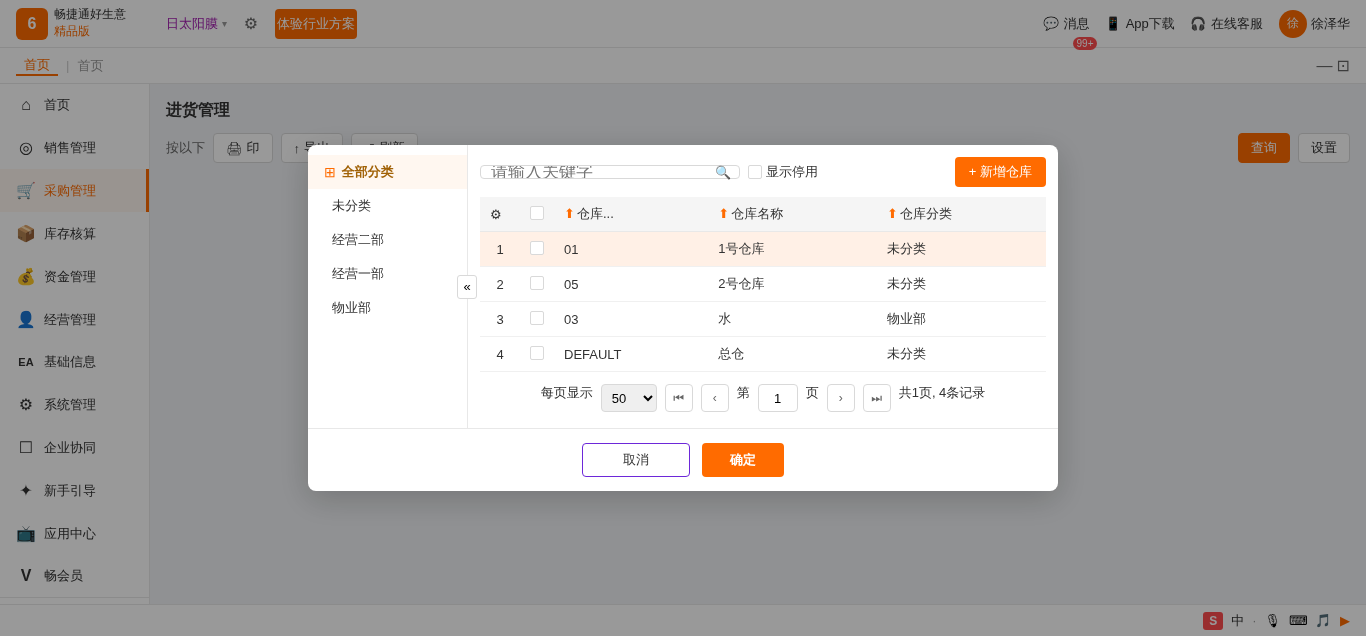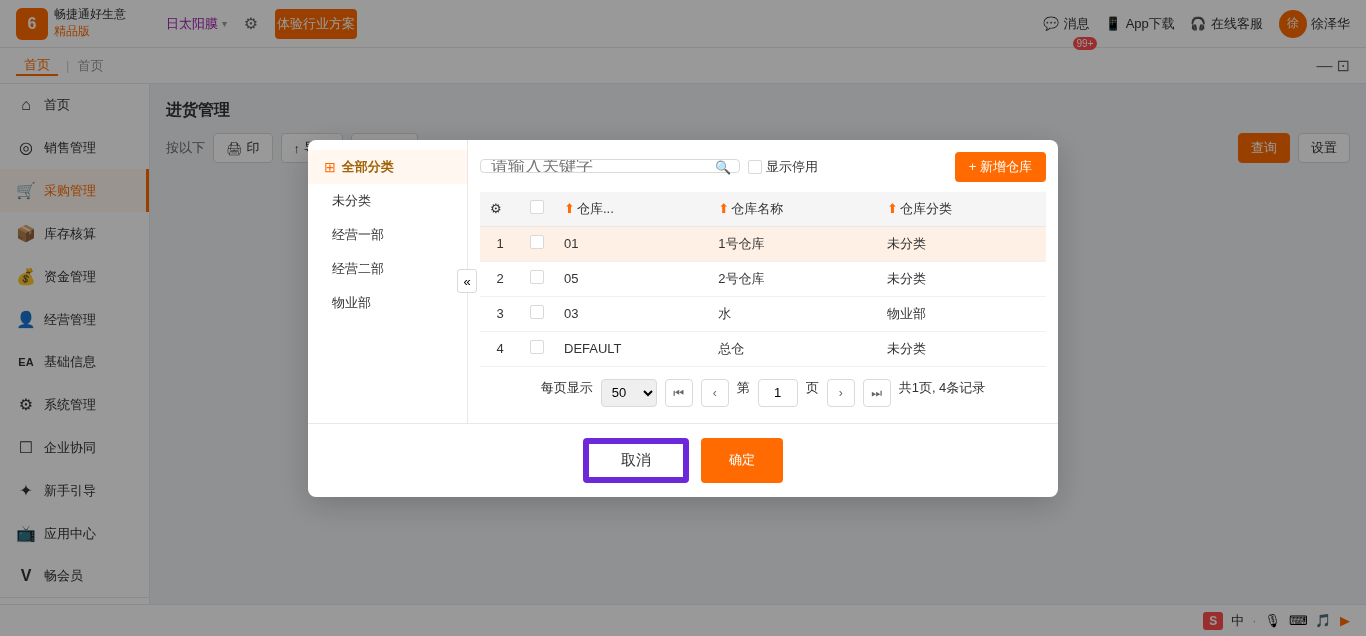--- a/index.html
+++ b/index.html
@@ -322,36 +322,37 @@
 
     
     .dialog-footer {
       display: flex;
       justify-content: center;
       gap: 12px;
       padding: 14px 20px;
       border-top: 1px solid #e8e8e8;
     }
     .btn-cancel {
-      padding: 7px 32px;
-      border: 6px solid #6d28d9;
-      border-radius: 4px;
-      background: #fff;
-      cursor: pointer;
-      font-size: 15px;
+      padding: 7px 40px;
+      border: 1px solid #6d28d9;
+      border-radius: 4px;
+      background: #fff;
+      cursor: pointer;
+      font-size: 13px;
       color: #333;
     }
     .btn-confirm {
       padding: 7px 28px;
       border: none;
       border-radius: 4px;
       background: #ff6b00;
       color: #fff;
       cursor: pointer;
       font-size: 13px;
+      font-weight: bold;
     }
 
     
     .status-bar {
       position: fixed;
       bottom: 0; left: 0; right: 0;
       height: 32px;
       background: #fff;
       border-top: 1px solid #e8e8e8;
       display: flex;
@@ -503,22 +504,22 @@
 
     <div class="dialog-body">
 
       <div class="left-panel" style="position:relative;">
         <div class="left-panel-inner">
           <div class="category-header">
             <span class="category-icon">⊞</span>
             <span class="category-label">全部分类</span>
           </div>
           <div class="category-item">未分类</div>
+          <div class="category-item">经营二部</div>
           <div class="category-item">经营一部</div>
-          <div class="category-item">经营二部</div>
           <div class="category-item">物业部</div>
         </div>
 
         <div style="position:absolute; right:-10px; top:50%; transform:translateY(-50%); width:20px; height:24px; background:#fff; border:1px solid #d9d9d9; border-radius:3px; display:flex; align-items:center; justify-content:center; cursor:pointer; z-index:10;">
           <span>«</span>
         </div>
       </div>
 
       <div class="right-panel">
 

